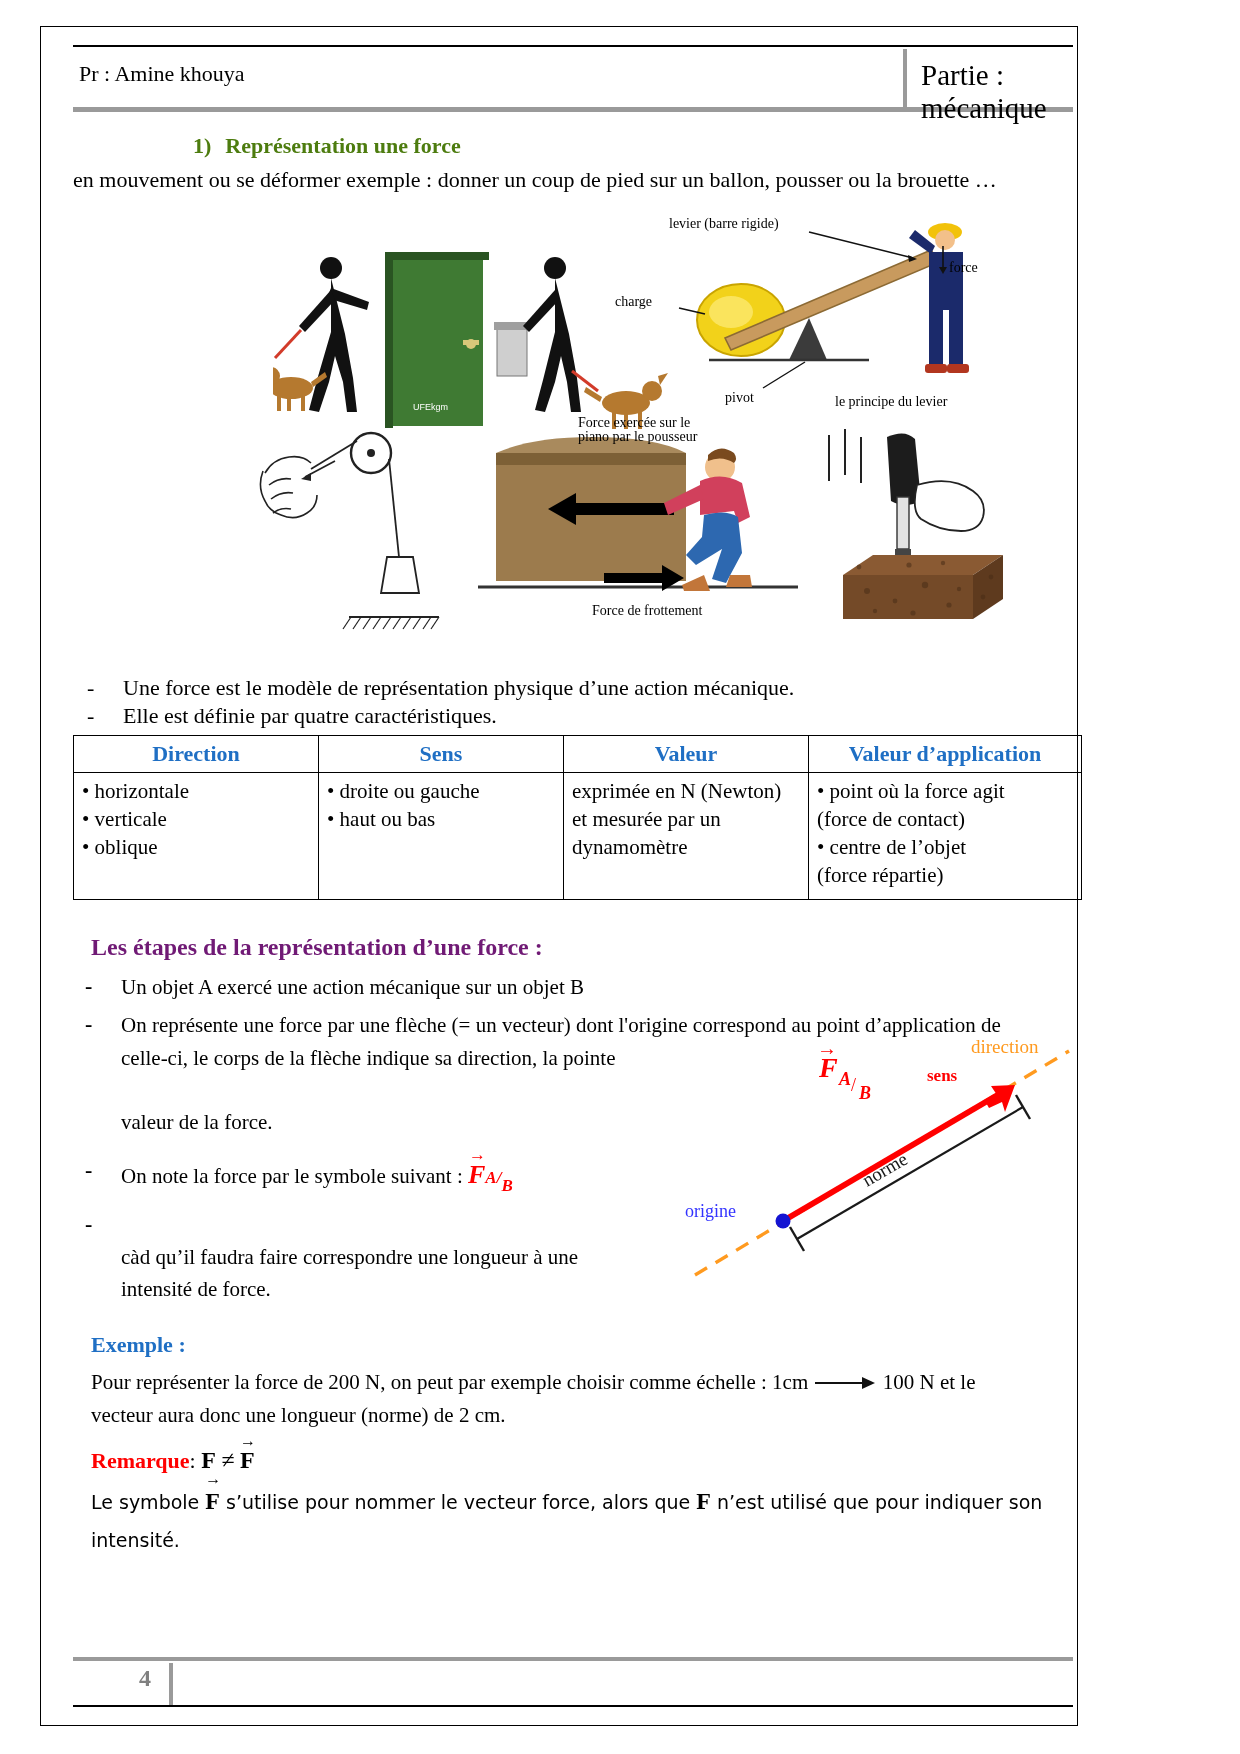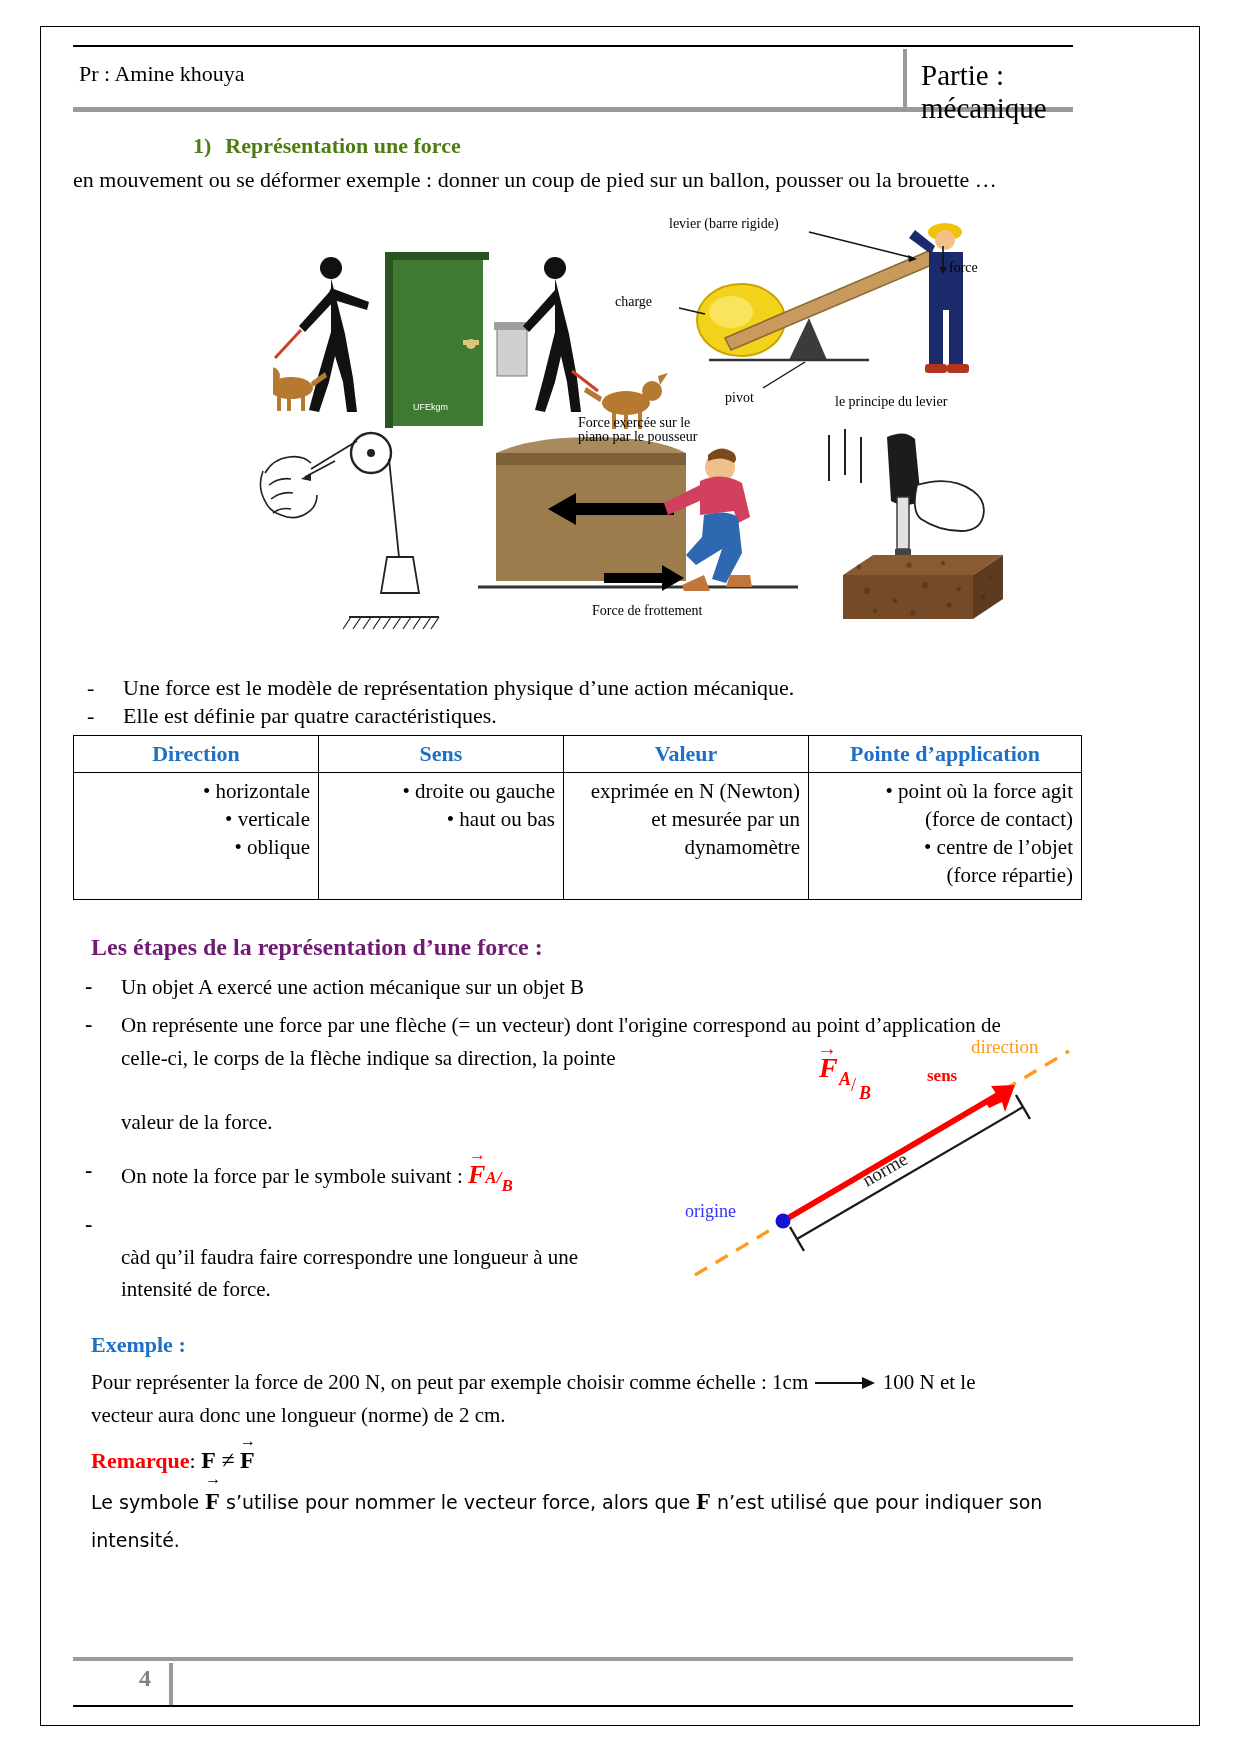--- a/index.html
+++ b/index.html
@@ -6,21 +6,21 @@
   body{
     width:1240px;height:1754px;
     font-family:"Liberation Serif", serif;
     color:#000;
     position:relative;
     overflow:hidden;
   }
   .page{
     position:absolute;
     left:40px;top:26px;
-    width:1160px;height:1700px;
+    width:1038px;height:1700px;
     border:1px solid #000;
     box-sizing:border-box;
     background:#fff;
   }
   
   .header{
     position:absolute;left:32px;top:18px;width:1000px;height:66px;
   }
   .hdr-topline{
     position:absolute;left:0;top:0;width:1000px;height:2px;background:#000;
@@ -58,21 +58,21 @@
   
   .dashline{font-size:22px;margin:0 0 2px 0;padding-left:50px;position:relative;}
   .dashline .dash{position:absolute;left:14px;top:0;}
   
   table.carac{
     border-collapse:collapse;width:1008px;margin-top:6px;
     table-layout:fixed;
   }
   table.carac th,table.carac td{
     border:1.4px solid #000;vertical-align:top;padding:4px 8px;
-    font-size:21px;line-height:1.34;text-align:right;
+    font-size:21px;line-height:1.34;
   }
   table.carac th{
     text-align:center;color:#1f6fc4;font-weight:bold;font-size:22px;padding:3px 0;
   }
   table.carac td{height:118px;}
   table.carac td .li{white-space:nowrap;}
   
   .blue-head{
     color:#701a75;font-weight:bold;font-size:24px;margin:34px 0 10px 18px;
   }
@@ -341,21 +341,21 @@
         <col style="width:245px">
           <col style="width:245px">
           <col style="width:245px">
           <col style="width:273px">
       </colgroup>
       <thead>
         <tr>
           <th>Direction</th>
           <th>Sens</th>
           <th>Valeur</th>
-          <th>Pointe d’application</th>
+          <th>Valeur d’application</th>
         </tr>
       </thead>
       <tbody>
         <tr>
           <td>
             <div class="li">• horizontale</div>
             <div class="li">• verticale</div>
             <div class="li">• oblique</div>
           </td>
           <td>

